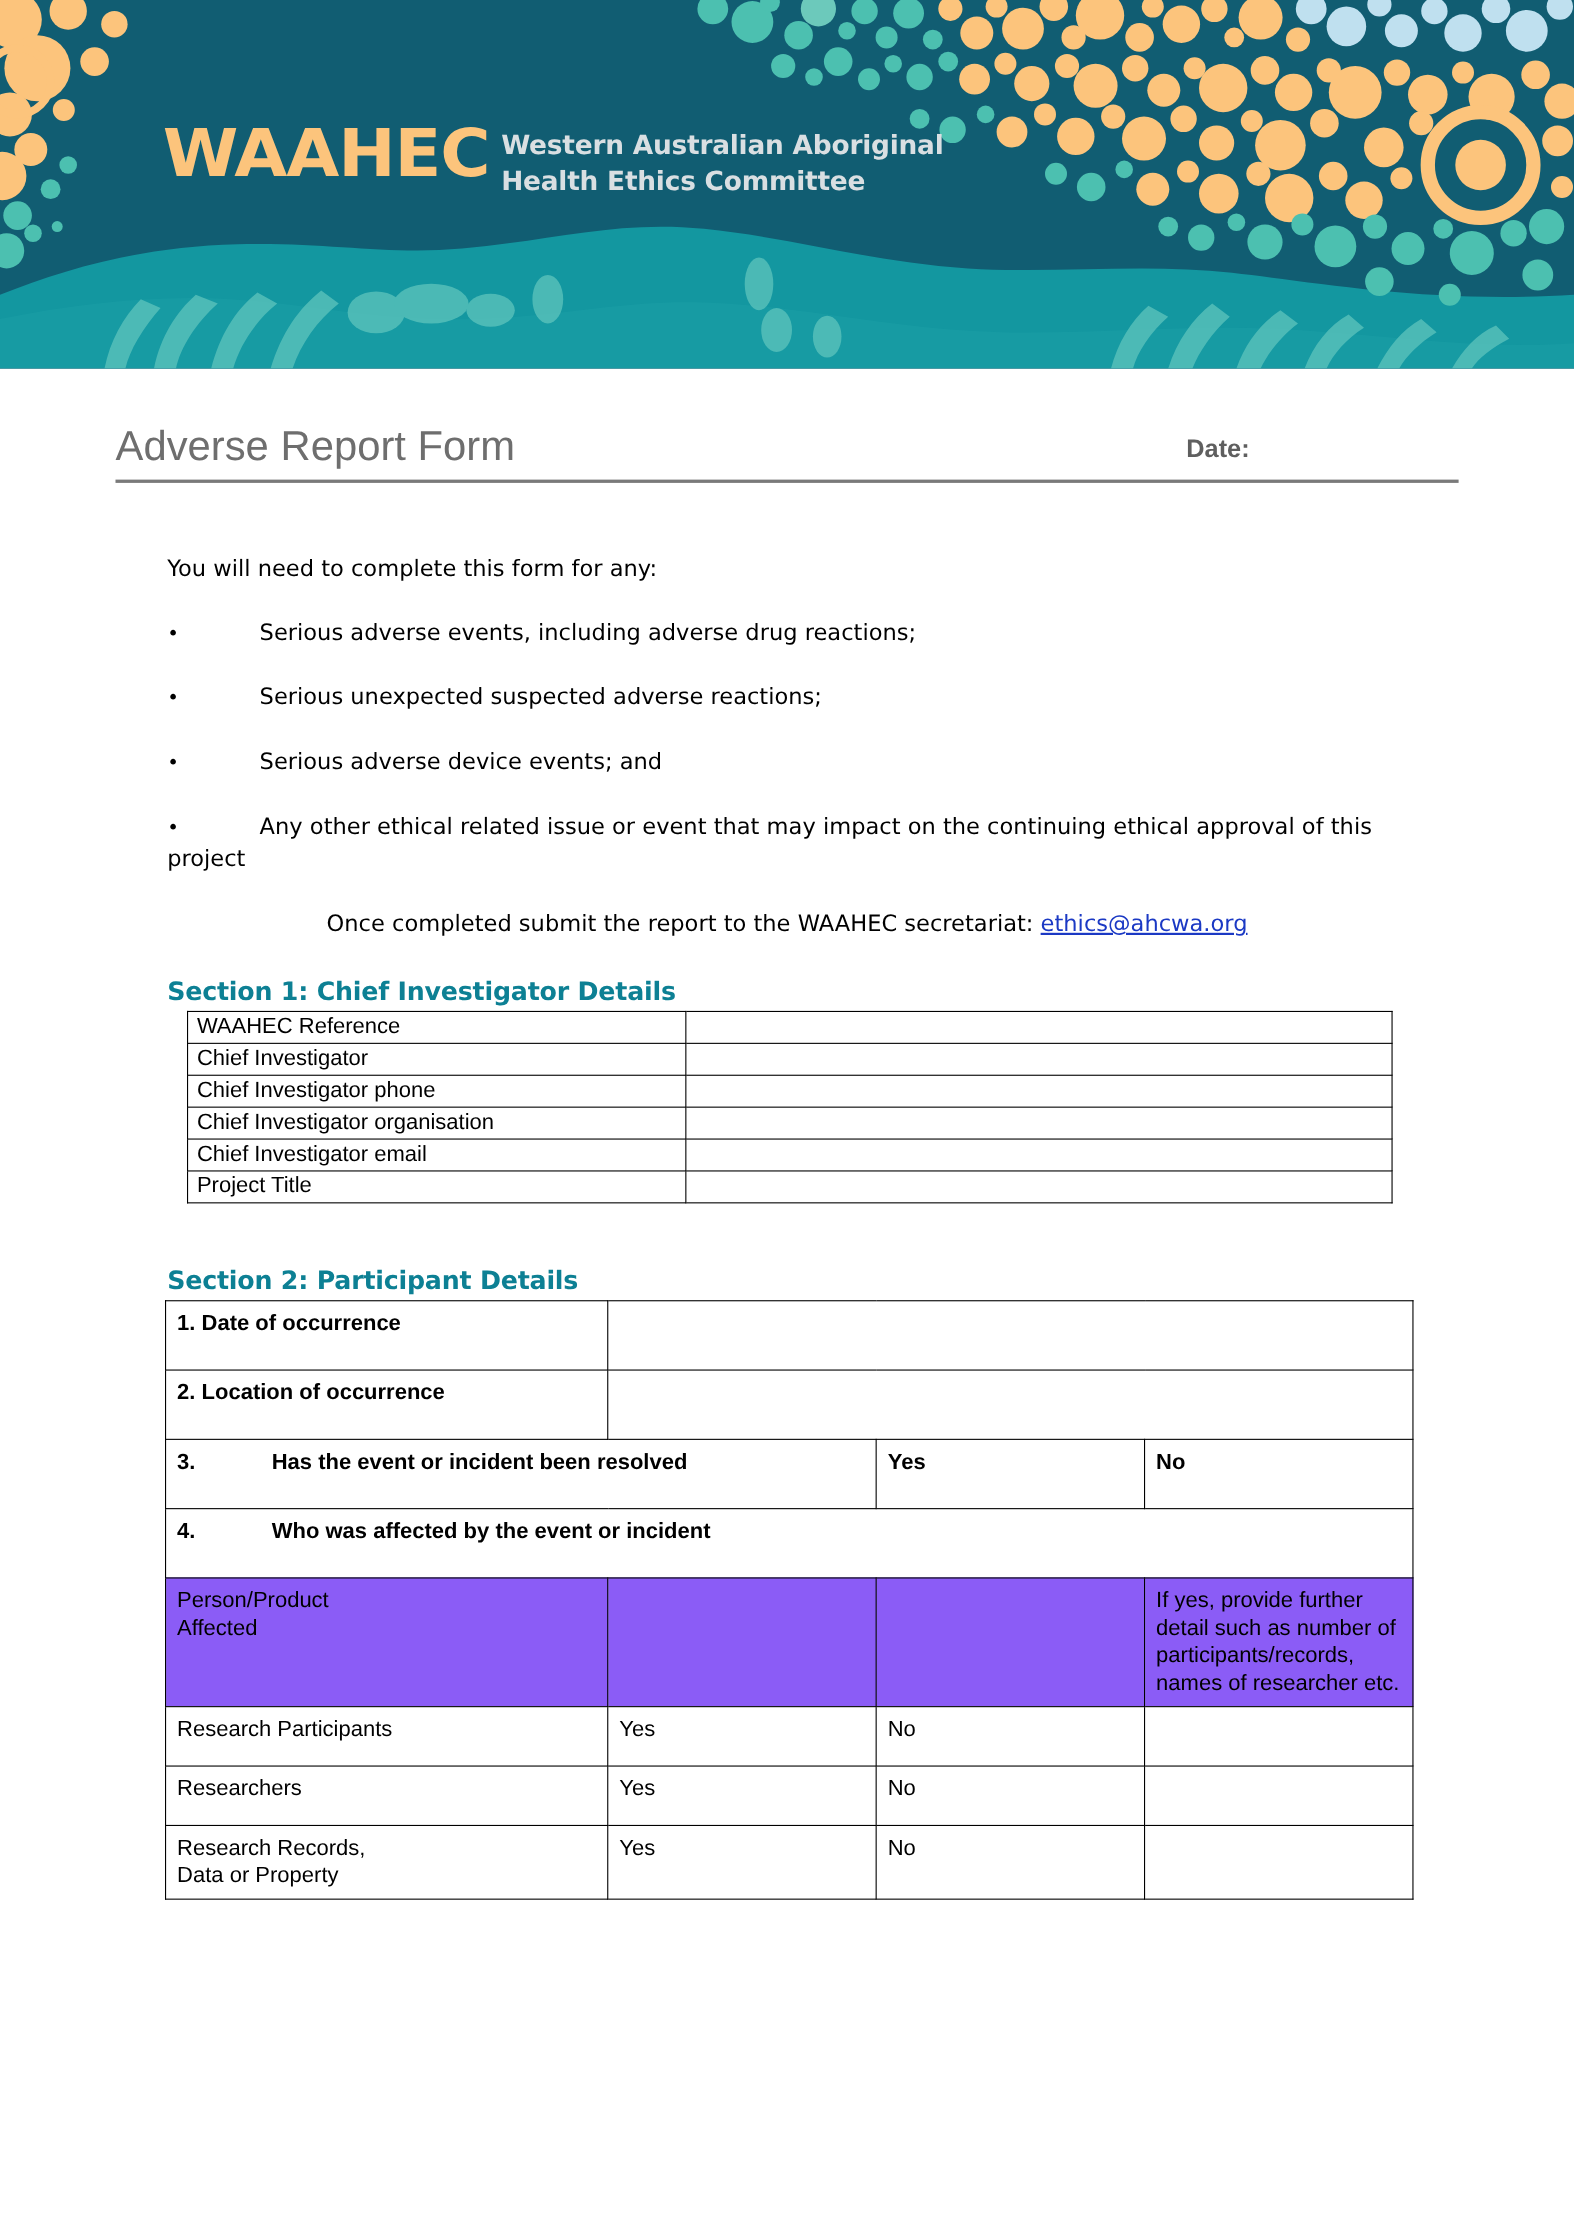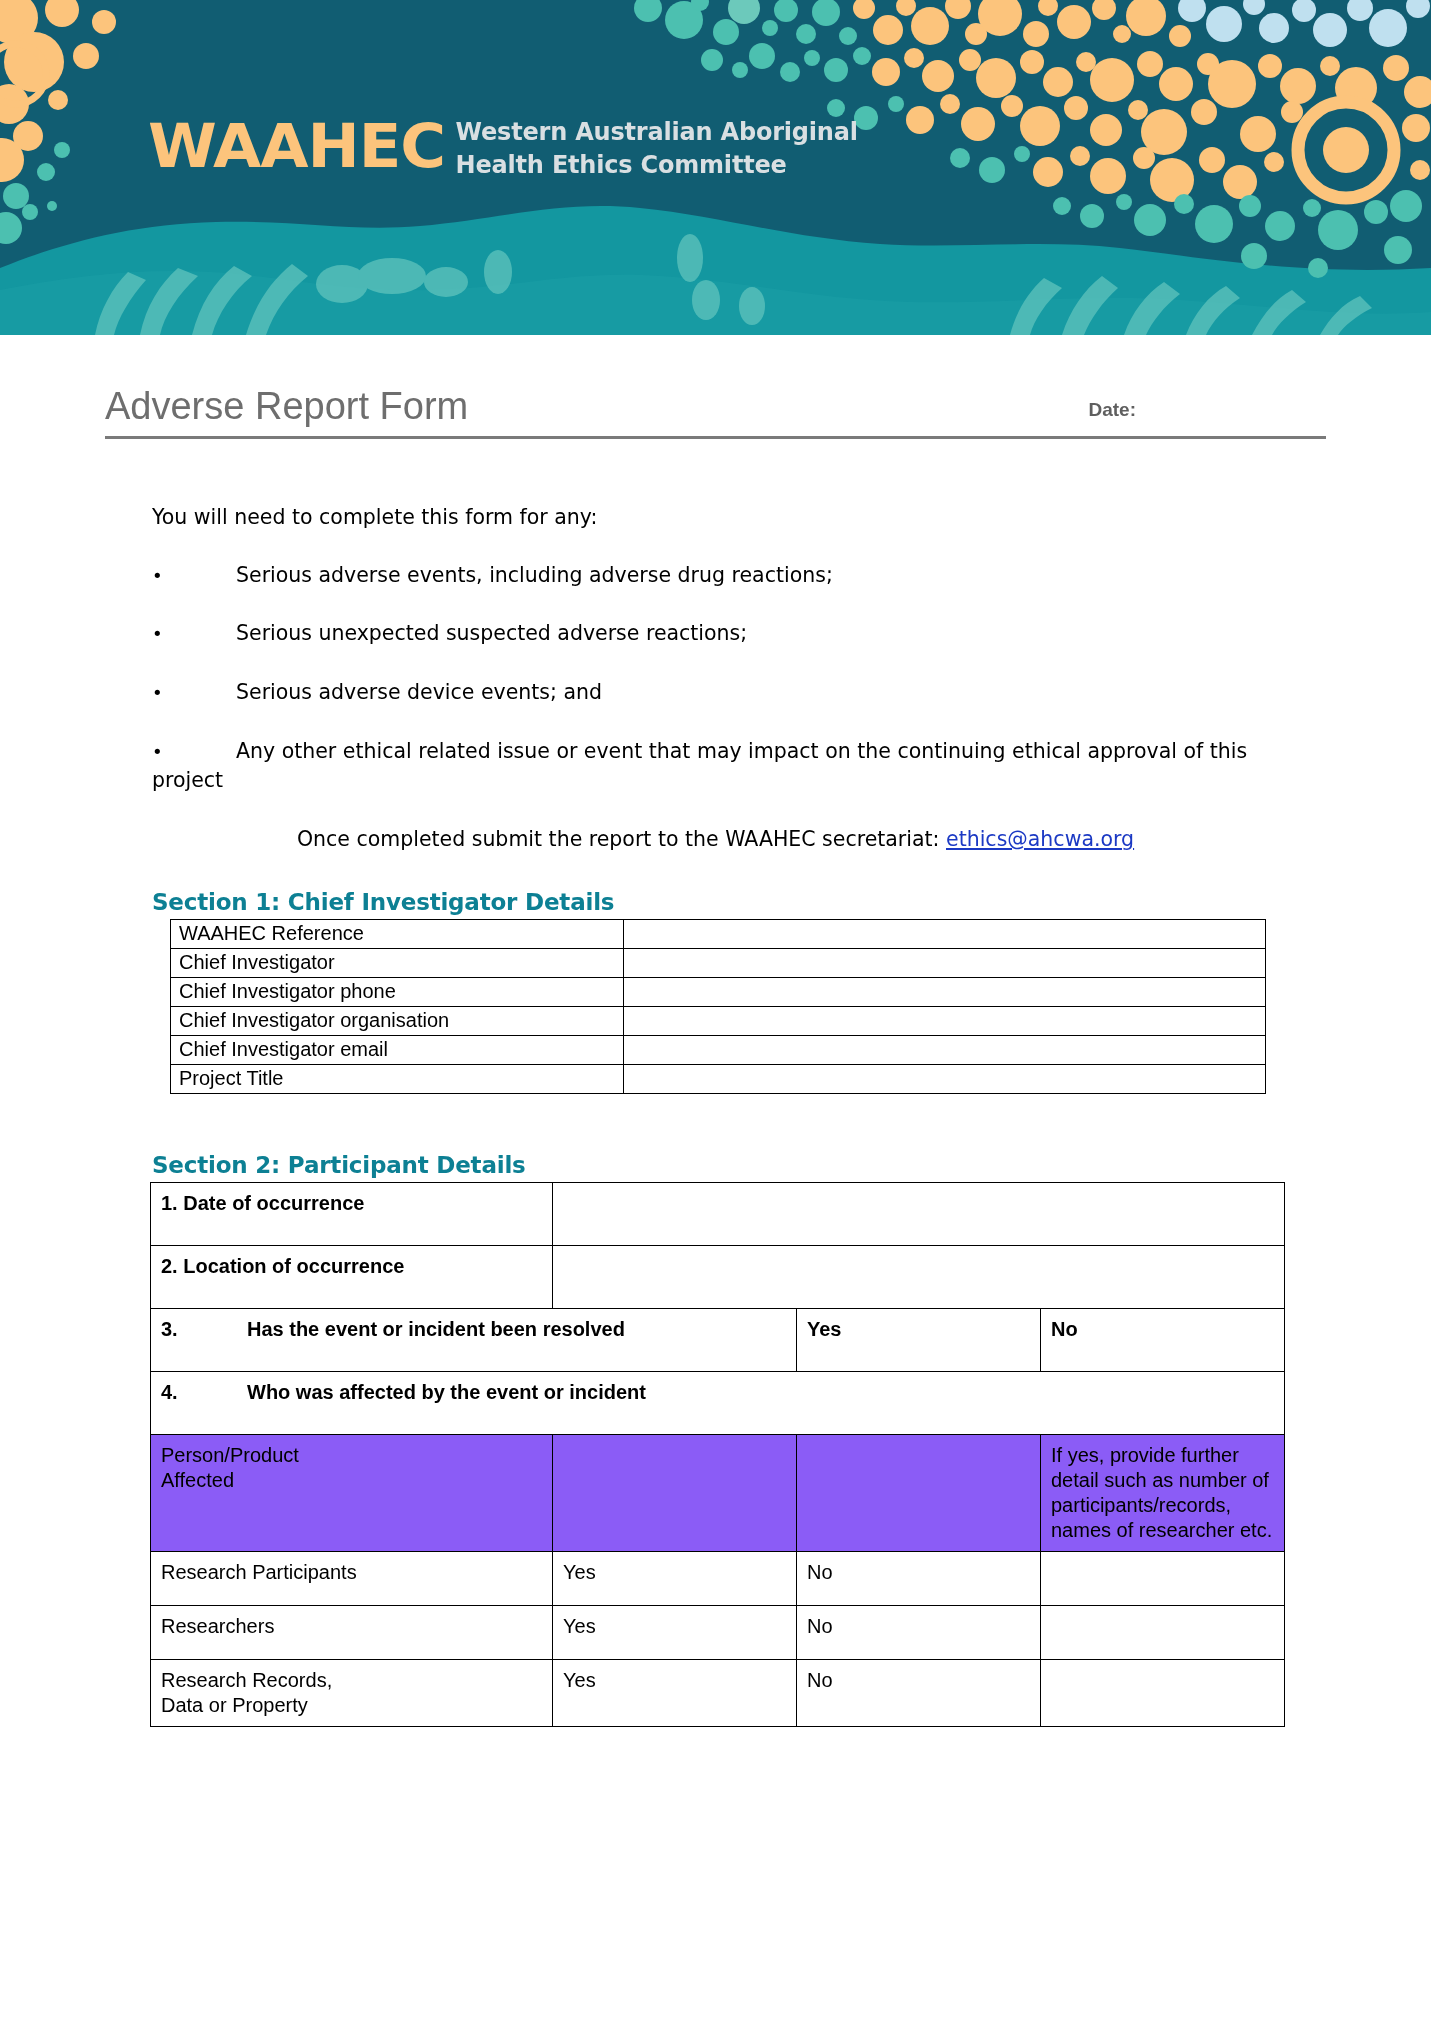--- a/index.html
+++ b/index.html
@@ -22,21 +22,21 @@
     background: #115d72;
     overflow: hidden;
   }
   .banner-svg { position: absolute; inset: 0; width: 1431px; height: 335px; display: block; }
 
   .logo-block {
     position: absolute;
     left: 148px;
     top: 110px;
     display: flex;
-    align-items: center;
+    align-items: flex-start;
     gap: 22px;
     z-index: 5;
   }
   .logo-mark {
     font-family: "DejaVu Sans", sans-serif;
     font-size: 60px;
     font-weight: 700;
     letter-spacing: -1px;
     color: #fcc47c;
     line-height: 1;
@@ -68,21 +68,21 @@
   .doc-title {
     font-family: "Liberation Sans", sans-serif;
     font-size: 38px;
     font-weight: 400;
     color: #6e6e6e;
     letter-spacing: 0px;
     line-height: 1.05;
   }
   .date-label {
     font-family: "Liberation Sans", sans-serif;
-    font-size: 19px;
+    font-size: 23px;
     font-weight: 700;
     color: #5f5f5f;
     margin-bottom: 6px;
     margin-right: 190px;
   }
 
   
   .intro {
     margin: 64px 152px 0 152px;
     font-family: "DejaVu Sans", sans-serif;

